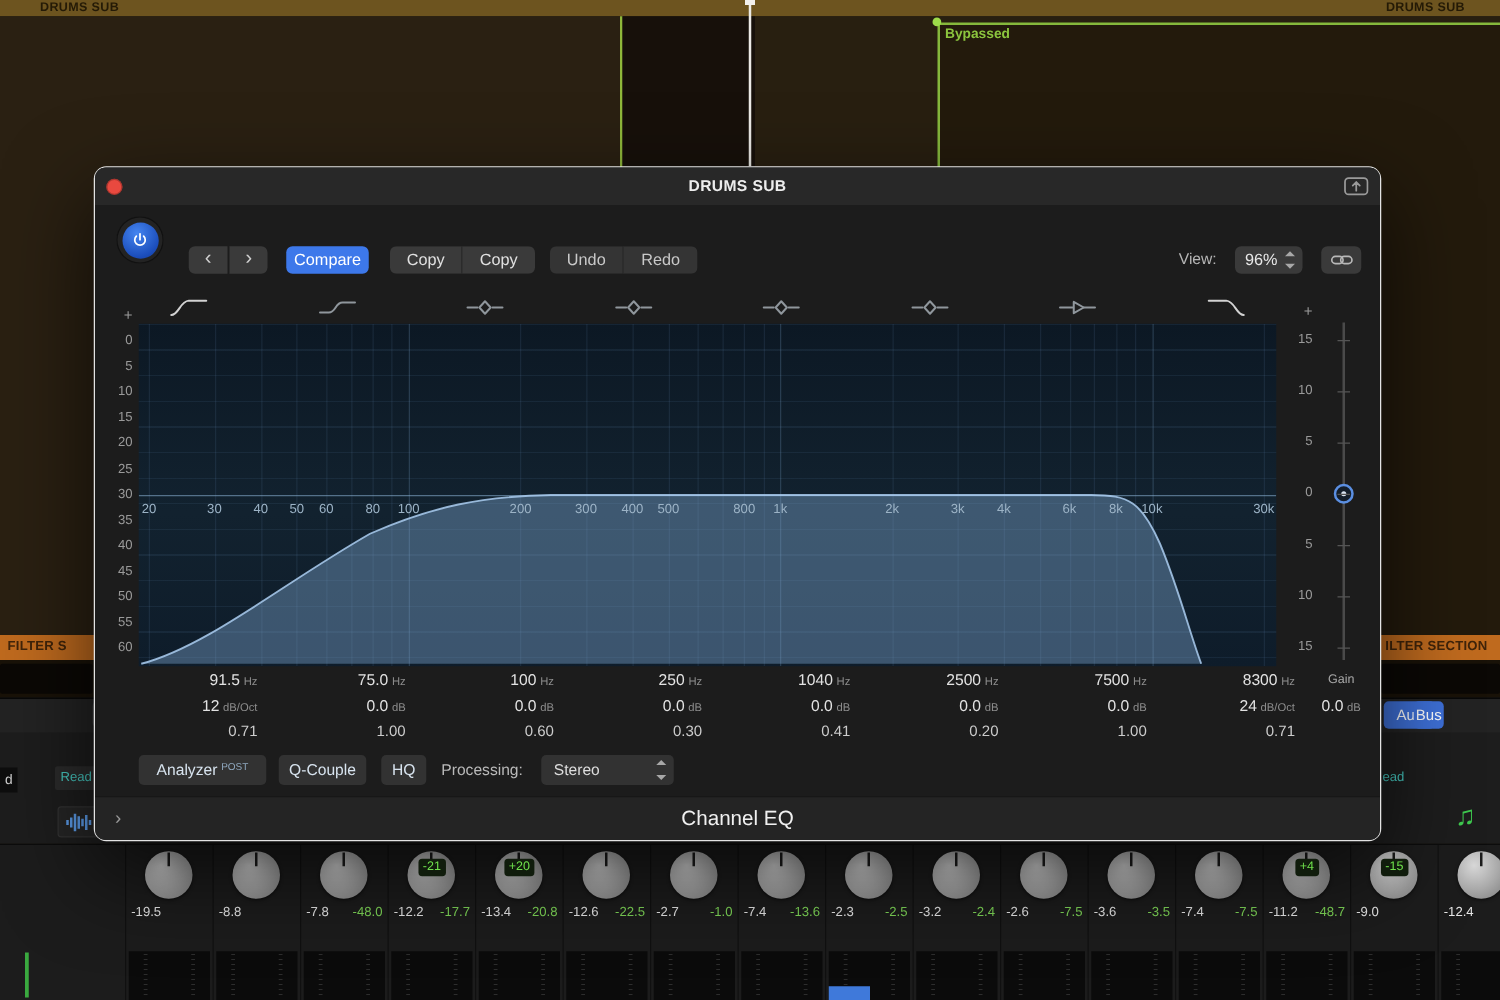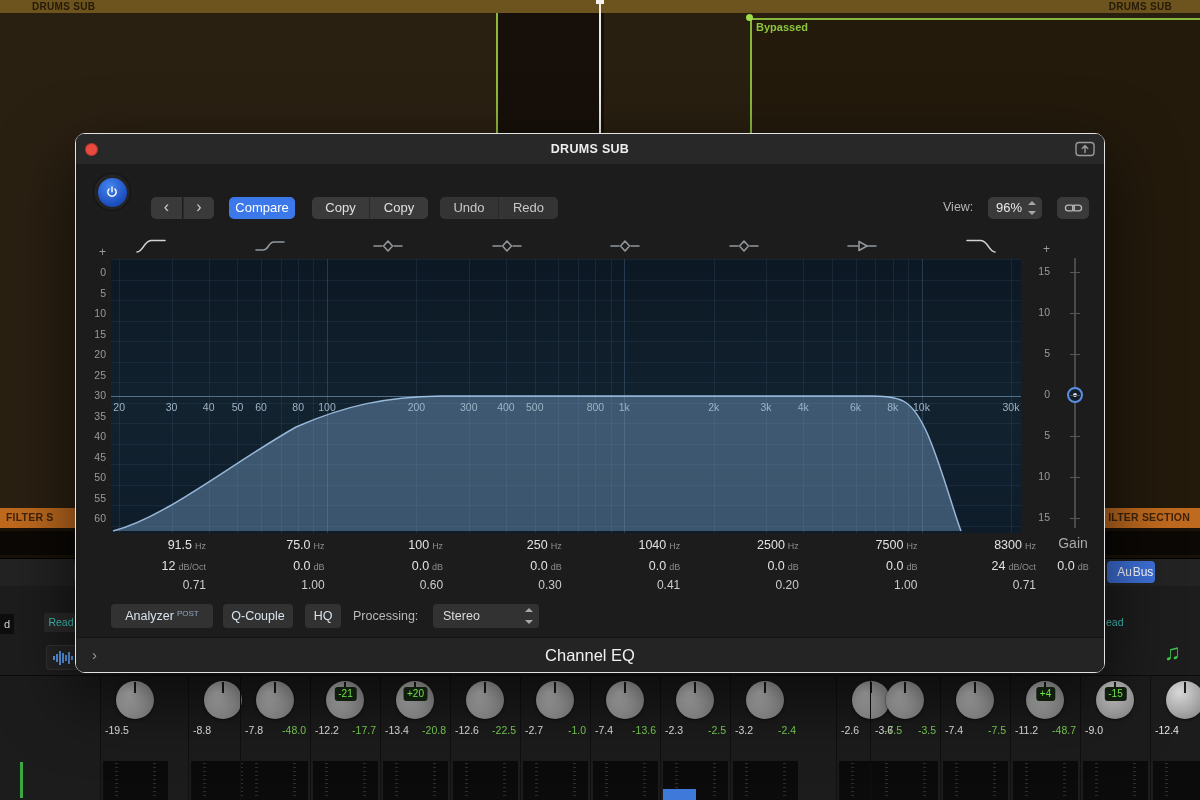--- a/index.html
+++ b/index.html
@@ -112,21 +112,21 @@
              border:2px solid #5b8fe2;background:#141e2a;box-sizing:border-box;}
   .gain-knob::after{content:"";position:absolute;left:4px;top:4px;width:4px;height:4px;border-radius:50%;background:#d8e2ee;}
 
   #band-params{position:absolute;left:0;top:399px;width:1030px;height:66px;}
   .bp-col{position:absolute;top:0;width:110px;text-align:right;}
   .bp-row{height:21px;line-height:21px;}
   .bp-row .v{font-size:12.5px;color:#e2e2e2;}
   .bp-row .u{font-size:9px;color:#8d8d8d;margin-left:3px;}
   .bp-q{height:21px;line-height:21px;font-size:12px;color:#cccccc;}
   .gain-col{position:absolute;left:942px;top:399px;width:110px;text-align:center;}
-  .gain-col .glabel{height:21px;line-height:21px;font-size:14px;color:#a8a8a8;}
+  .gain-col .glabel{height:21px;line-height:21px;font-size:10px;color:#a8a8a8;}
 
   .ctl-btn{position:absolute;top:470px;height:24px;background:#323232;border-radius:4px;color:#d7e3ee;
            font-size:12.5px;display:flex;align-items:center;justify-content:center;gap:3px;box-sizing:border-box;}
   .ctl-btn .post{font-size:8px;color:#8fa8bf;margin-top:-6px;}
   .proc-lbl{position:absolute;left:277px;top:475px;font-size:12.5px;color:#b9b9b9;}
   .proc-sel{position:absolute;left:357px;top:470px;width:106px;height:24px;background:#323232;border-radius:4px;
             color:#dddddd;font-size:12.5px;line-height:24px;padding-left:10px;box-sizing:border-box;}
   .proc-sel .chev-stack{height:24px;}
 
   .footer{position:absolute;left:0;right:0;bottom:0;height:34px;background:#242424;border-top:1px solid #141414;
@@ -193,21 +193,21 @@
   <div class="abs" id="mixer">
 
       <div class="channel" style="left: 100px;">
         <div class="knob"></div>
         <div class="vals">
           <span class="v1">-19.5</span>
           <span class="v2"></span>
         </div>
         <div class="meter"></div>
       </div>
-      <div class="channel" style="left: 188px;">
+      <div class="channel" style="left: 170px;">
         <div class="knob"></div>
         <div class="vals">
           <span class="v1">-8.8</span>
           <span class="v2"></span>
         </div>
         <div class="meter"></div>
       </div>
       <div class="channel" style="left: 240px;">
         <div class="knob"></div>
         <div class="vals">
@@ -269,21 +269,21 @@
         </div>
       </div>
       <div class="channel" style="left: 730px;">
         <div class="knob"></div>
         <div class="vals">
           <span class="v1">-3.2</span>
           <span class="v2">-2.4</span>
         </div>
         <div class="meter"></div>
       </div>
-      <div class="channel" style="left: 836px;">
+      <div class="channel" style="left: 800px;">
         <div class="knob"></div>
         <div class="vals">
           <span class="v1">-2.6</span>
           <span class="v2">-7.5</span>
         </div>
         <div class="meter"></div>
       </div>
       <div class="channel" style="left: 870px;">
         <div class="knob"></div>
         <div class="vals">

